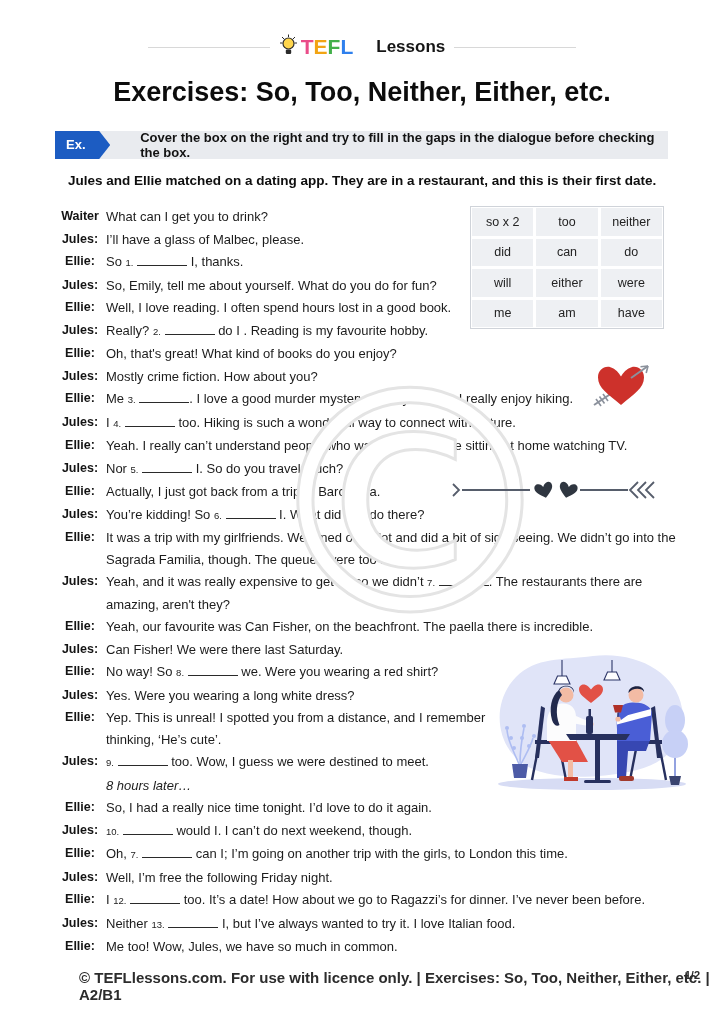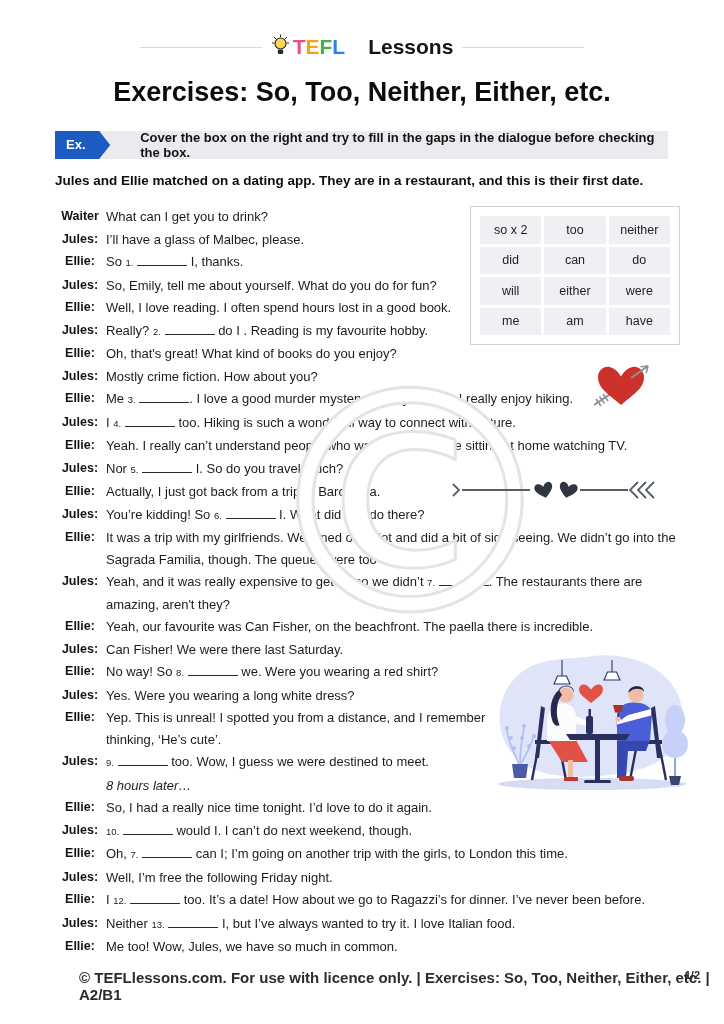--- a/index.html
+++ b/index.html
@@ -4,44 +4,44 @@
 <style>
   html,body{margin:0;padding:0;}
   body{width:724px;height:1024px;background:#fff;font-family:"Liberation Sans",sans-serif;position:relative;overflow:hidden;}
   .page{position:absolute;inset:0;}
 
   
   .header{position:absolute;top:34px;left:0;width:724px;display:flex;align-items:center;justify-content:center;gap:9px;}
   .hline{height:1px;background:#d8d8d8;width:122px;}
   .logo{display:flex;align-items:center;gap:3px;}
   .logo-tefl{font-weight:bold;font-size:21px;letter-spacing:0px;display:flex;}
-  .logo-lessons{font-weight:bold;font-size:21px;color:#151515;margin-left:20px;}
+  .logo-lessons{font-weight:bold;font-size:17px;color:#151515;margin-left:20px;}
 
   
   .title{position:absolute;top:77px;left:0;width:724px;text-align:center;font-size:27px;font-weight:bold;color:#0c0c0c;}
 
   
   .exbar{position:absolute;top:131px;left:55px;width:613px;height:28px;background:#e9ebef;display:flex;align-items:center;}
   .exbadge{height:28px;line-height:28px;background:#1c5cc2;color:#fff;font-weight:bold;font-size:13px;padding:0 16px 0 11px;clip-path:polygon(0 0,calc(100% - 11px) 0,100% 50%,calc(100% - 11px) 100%,0 100%);}
   .exinstr{font-weight:bold;font-size:13px;color:#121212;margin-left:30px;}
 
-  .intro{position:absolute;top:173px;left:55px;width:640px;font-weight:bold;font-size:13.5px;color:#0e0e0e;}
+  .intro{position:absolute;top:173px;left:68px;width:640px;font-weight:bold;font-size:13.5px;color:#0e0e0e;}
 
   
   .dialogue{position:absolute;top:206px;left:55px;width:637px;z-index:1;}
   .drow{display:flex;margin-bottom:1px;}
   .ds{width:50px;min-width:50px;text-align:center;font-weight:bold;font-size:12.5px;line-height:21.5px;color:#141414;}
   .dt{margin-left:1px;font-size:13px;line-height:21.5px;color:#1c1c1c;max-width:576px;}
   .dt.narrow{max-width:382px;}
   .drow.italic .dt{font-style:italic;}
   .num{font-size:9.5px;}
   .blank{display:inline-block;width:50px;height:11px;border-bottom:1.4px solid #2a2a2a;}
 
   
-  .answerbox{position:absolute;left:470px;top:206px;width:190px;background:#fff;border:1px solid #cfd3d9;display:grid;grid-template-columns:repeat(3,1fr);gap:3px;padding:9px;z-index:3;}
+  .answerbox{position:absolute;left:470px;top:206px;width:190px;background:#fff;border:1px solid #cfd3d9;display:grid;grid-template-columns:repeat(3,1fr);gap:3px;padding:1px;z-index:3;}
   .abc{background:#eef0f3;height:27.5px;display:flex;align-items:center;justify-content:center;font-size:12.5px;color:#232323;}
 
   
   .watermark{position:absolute;left:250px;top:350px;width:320px;height:310px;line-height:310px;text-align:center;font-size:310px;color:#ffffff;-webkit-text-stroke:3px #e4e4e4;z-index:2;font-family:"DejaVu Sans",sans-serif;}
 
   
   .heart-art{position:absolute;left:590px;top:361px;z-index:3;}
   .divider-art{position:absolute;left:450px;top:477px;z-index:3;}
   .couple-art{position:absolute;left:478px;top:648px;z-index:3;}
 

